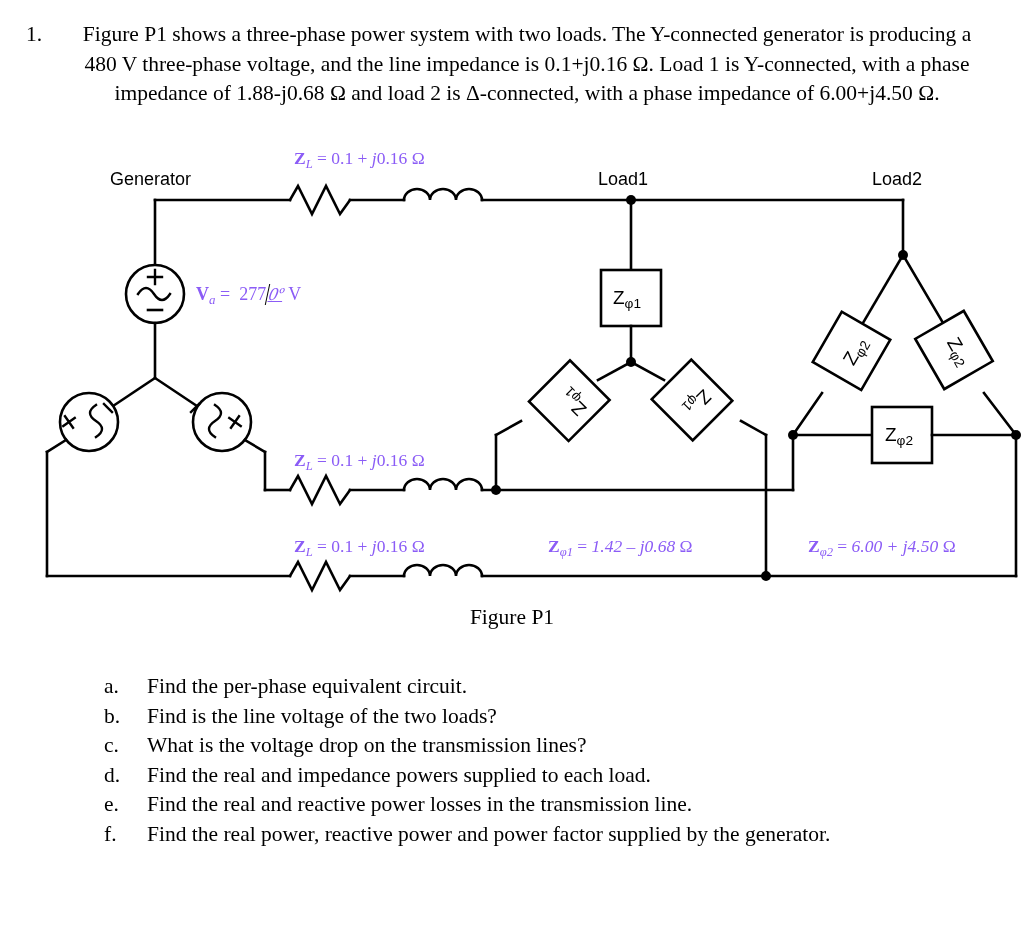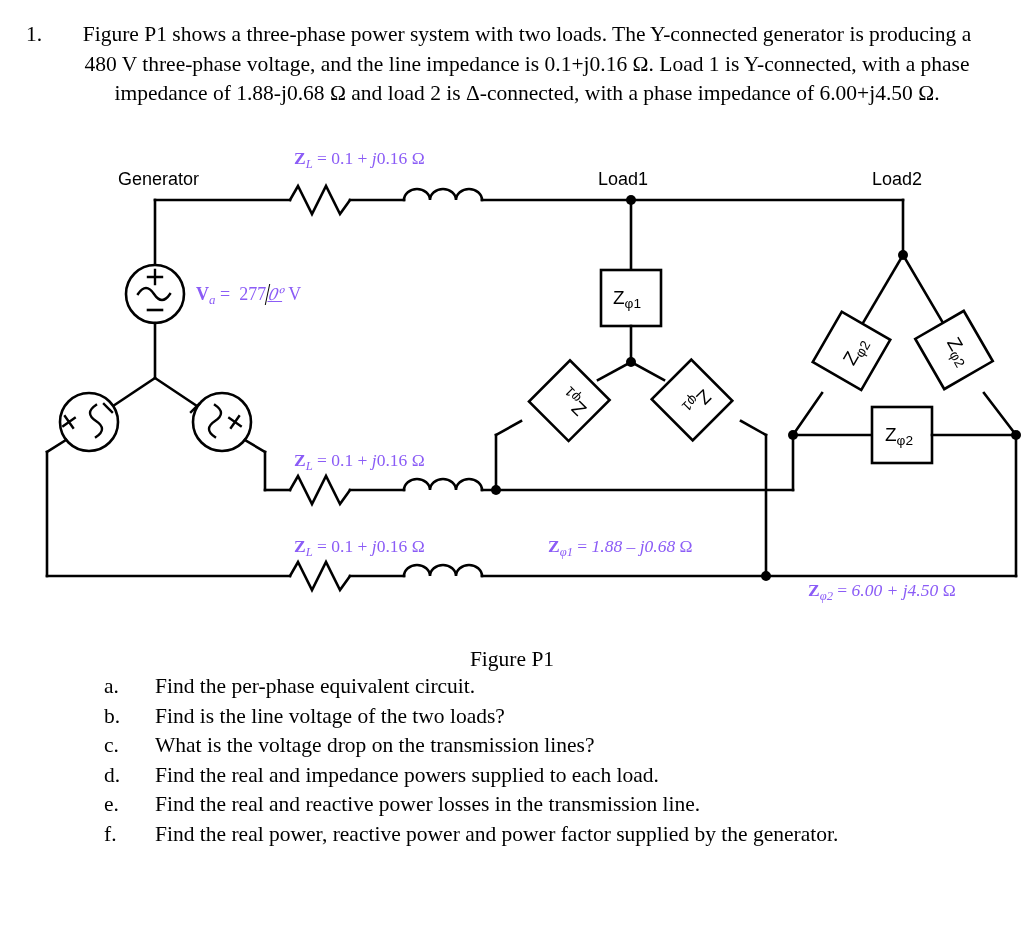--- a/index.html
+++ b/index.html
@@ -84,41 +84,40 @@
   }
 
   #figure-caption {
     position: absolute;
     left: 0;
     top: 605px;
     width: 1024px;
     text-align: center;
     font-size: 21.5px;
     font-family: "Liberation Serif", "DejaVu Serif", serif;
-    margin-top: 42px;
   }
 
   
   #questions {
     position: absolute;
     left: 104px;
     top: 672px;
     width: 880px;
   }
   .q-row {
     display: flex;
     align-items: flex-start;
     font-size: 21.5px;
     line-height: 29.5px;
   }
   .q-letter {
     width: 43px;
     flex: 0 0 43px;
   }
-  .q-text { flex: 1 1 auto; margin-left: 8px; }
+  .q-text { flex: 1 1 auto; }
 </style>
 </head>
 <body>
 
 <div id="problem-statement">
   <div id="problem-number">1.</div>
   <div id="problem-body">Figure P1 shows a three-phase power system with two loads. The Y-connected generator is producing a 480 V three-phase voltage, and the line impedance is 0.1+j0.16 Ω. Load 1 is Y-connected, with a phase impedance of 1.88-j0.68 Ω and load 2 is Δ-connected, with a phase impedance of 6.00+j4.50 Ω.</div>
 </div>
 
 <div id="figure-area">
@@ -223,21 +222,21 @@
       <circle cx="631" cy="50" r="5"></circle>
       <circle cx="631" cy="212" r="5"></circle>
       <circle cx="903" cy="105" r="5"></circle>
       <circle cx="793" cy="285" r="5"></circle>
       <circle cx="1016" cy="285" r="5"></circle>
       <circle cx="496" cy="340" r="5"></circle>
       <circle cx="766" cy="426" r="5"></circle>
     </g>
   </svg>
 
-  <span class="fig-label" style="left:118px; top:19px;">Generator</span>
+  <span class="fig-label" style="left:110px; top:19px;">Generator</span>
 
   <span class="fig-label" style="left:598px; top:19px;">Load1</span>
 
   <span class="fig-label" style="left:872px; top:19px;">Load2</span>
 
   <span class="eq-label" style="left:294px; top:-2px;">
     <b>Z</b><span class="sub"><i>L</i></span> = 0.1 + <i>j</i>0.16 Ω
   </span>
 
   <span class="eq-label" style="left:294px; top:300px;">
@@ -246,24 +245,24 @@
 
   <span class="eq-label" style="left:294px; top:386px;">
     <b>Z</b><span class="sub"><i>L</i></span> = 0.1 + <i>j</i>0.16 Ω
   </span>
 
   <span class="eq-label" style="left:196px; top:134px; font-size:18px;">
     <b>V</b><span class="sub"><i>a</i></span> =&nbsp; 277<span class="angle-ital">0º</span>&nbsp;V
   </span>
 
   <span class="eq-label" style="left:548px; top:386px;">
-    <b>Z</b><span class="sub"><i>φ1</i></span> = <i>1.88 – j0.68</i> Ω
-  </span>
-
-  <span class="eq-label" style="left:808px; top:386px;margin-top:44px;">
+    <b>Z</b><span class="sub"><i>φ1</i></span> = <i>1.42 – j0.68</i> Ω
+  </span>
+
+  <span class="eq-label" style="left:808px; top:386px;">
     <b>Z</b><span class="sub"><i>φ2</i></span> = <i>6.00 + j4.50</i> Ω
   </span>
 
   <span class="fig-label" style="left:613px; top:137px; font-size:19px;">Z<span class="sub">φ1</span></span>
   <span class="fig-label" style="left:560px; top:240px; font-size:19px; transform:rotate(-135deg); transform-origin:center;">Z<span class="sub">φ1</span></span>
   <span class="fig-label" style="left:683px; top:240px; font-size:19px; transform:rotate(135deg); transform-origin:center;">Z<span class="sub">φ1</span></span>
 
   <span class="fig-label" style="left:842px; top:190px; font-size:19px; transform:rotate(-60deg); transform-origin:center;">Z<span class="sub">φ2</span></span>
   <span class="fig-label" style="left:944px; top:190px; font-size:19px; transform:rotate(60deg); transform-origin:center;">Z<span class="sub">φ2</span></span>
   <span class="fig-label" style="left:885px; top:274px; font-size:19px;">Z<span class="sub">φ2</span></span>

